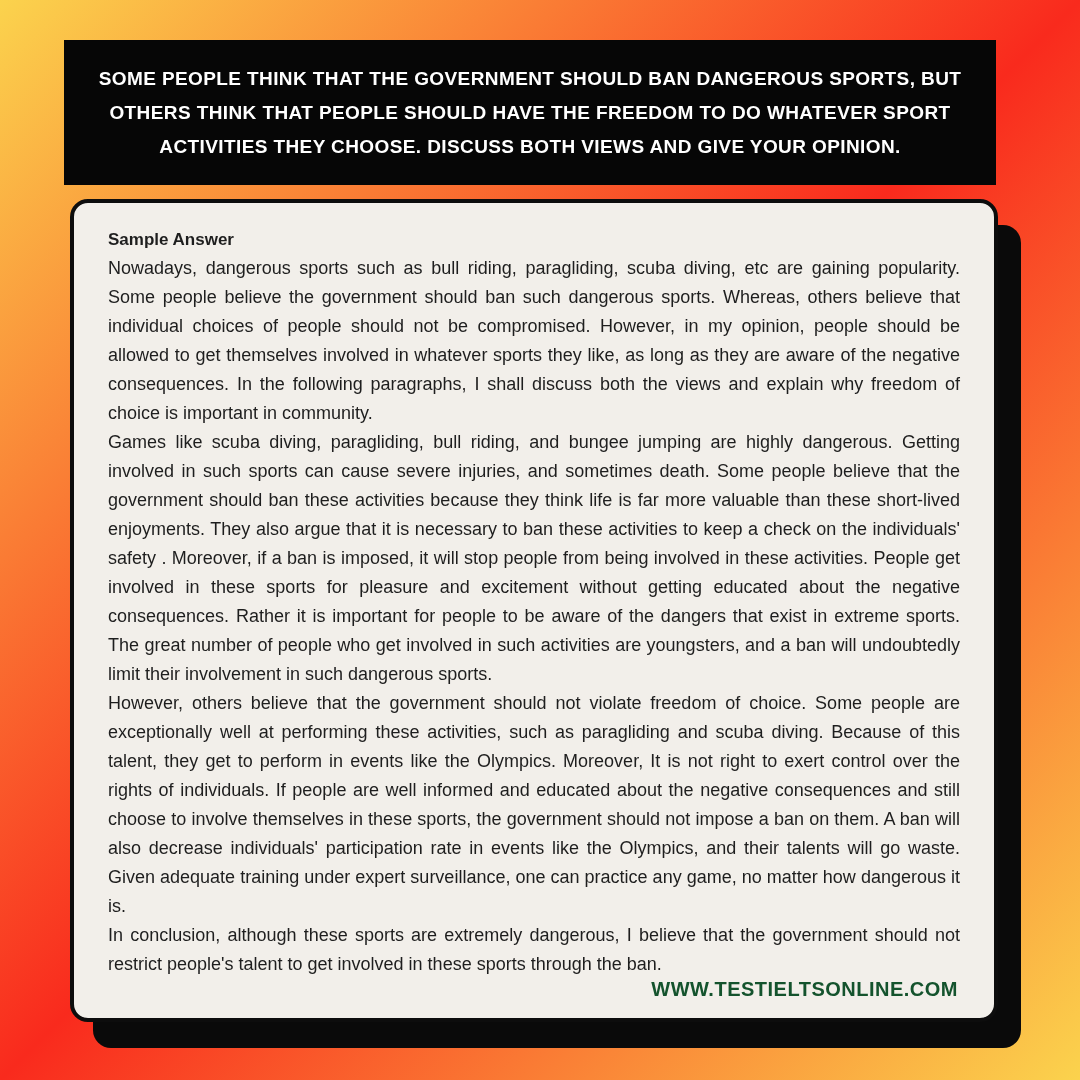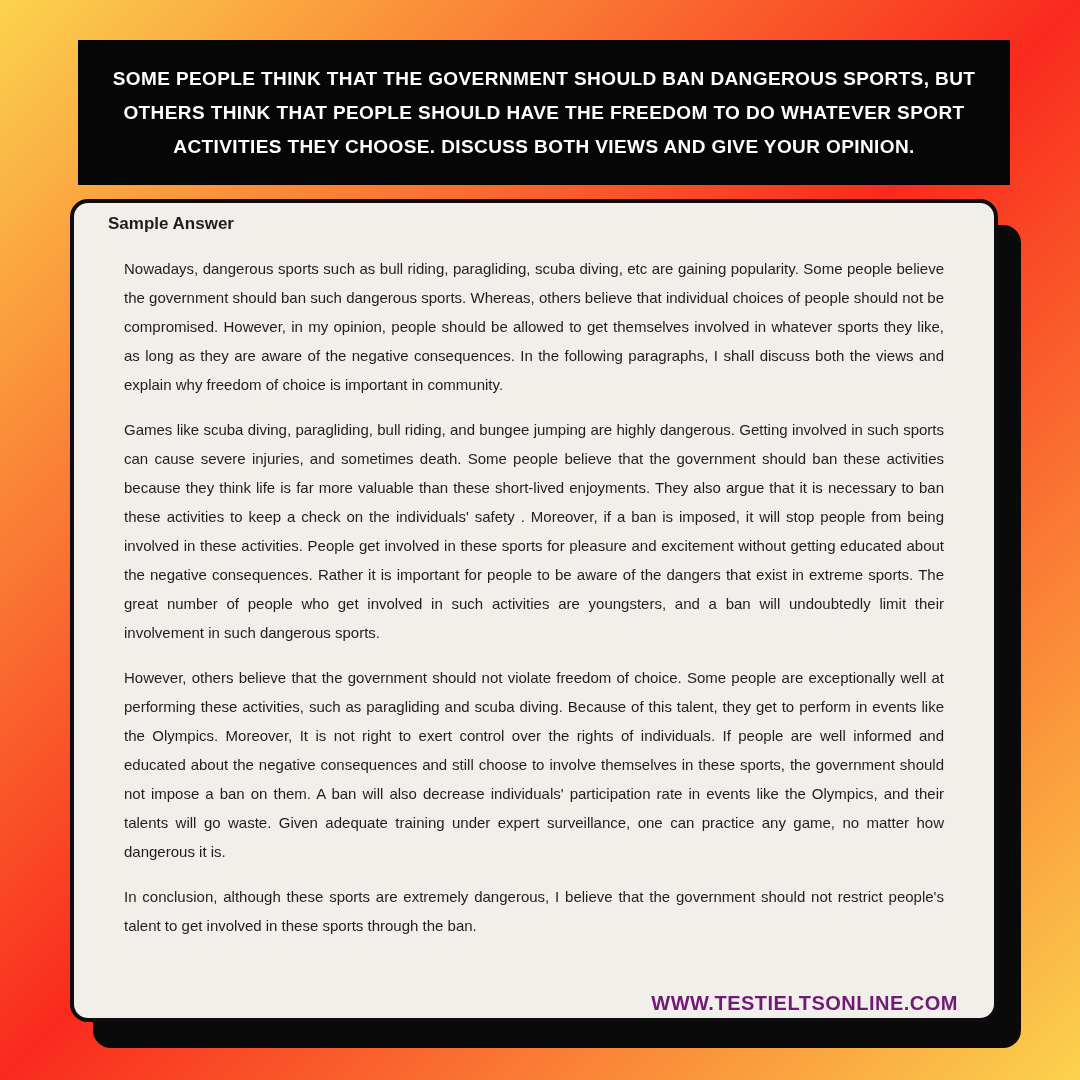--- a/index.html
+++ b/index.html
@@ -9,21 +9,21 @@
     height: 1080px;
   }
   body {
     position: relative;
     overflow: hidden;
     background: linear-gradient(135deg, #FBD34D 0%, #F92A1D 50%, #FBD34D 100%);
     font-family: "Liberation Sans", sans-serif;
   }
   .banner {
     position: absolute;
-    left: 78px;
+    left: 64px;
     top: 40px;
     width: 932px;
     height: 145px;
     box-sizing: border-box;
     background: #060606;
     color: #FFFFFF;
     display: flex;
     align-items: center;
     justify-content: center;
     text-align: center;
@@ -40,44 +40,44 @@
     position: absolute;
     left: 70px;
     top: 199px;
     width: 928px;
     height: 823px;
     box-sizing: border-box;
     background: #F2EFEA;
     border: 4px solid #0D0D0D;
     border-radius: 18px;
     box-shadow: 23px 26px 0 #0A0A0A;
-    padding: 6px 34px;
+    padding: 22px 34px;
   }
   .heading {
     margin: 0;
     font-weight: 700;
     font-size: 17px;
     line-height: 29px;
     color: #1E1E1E;
   }
   .para {
-    margin: 16px;
-    font-size: 15px;
+    margin: 0;
+    font-size: 18px;
     line-height: 29px;
     color: #1E1E1E;
     text-align: justify;
   }
   .site-url {
     position: absolute;
     right: 36px;
-    bottom: 3px;
+    bottom: 17px;
     font-weight: 700;
     font-size: 20px;
     letter-spacing: 0.5px;
-    color: #701a75;
+    color: #14532d;
   }
 </style>
 </head>
 <body>
 
 <div class="banner">
   <div class="banner-text">SOME PEOPLE THINK THAT THE GOVERNMENT SHOULD BAN DANGEROUS SPORTS, BUT OTHERS THINK THAT PEOPLE SHOULD HAVE THE FREEDOM TO DO WHATEVER SPORT ACTIVITIES THEY CHOOSE. DISCUSS BOTH VIEWS AND GIVE YOUR OPINION.</div>
 </div>
 
 <div class="card">

